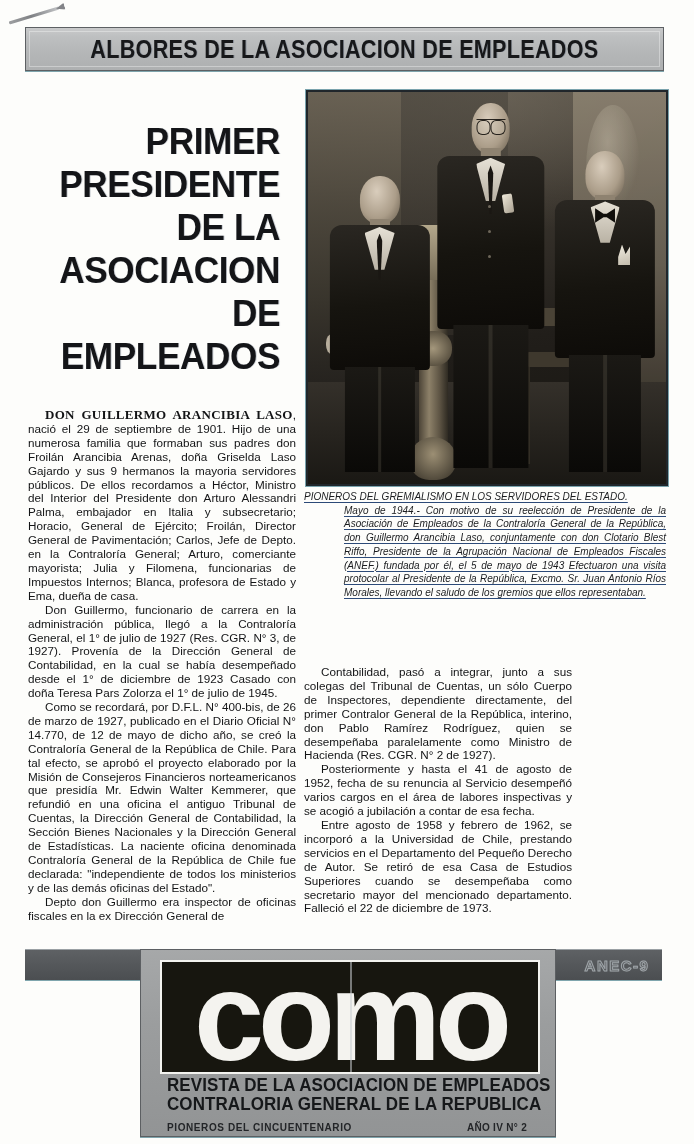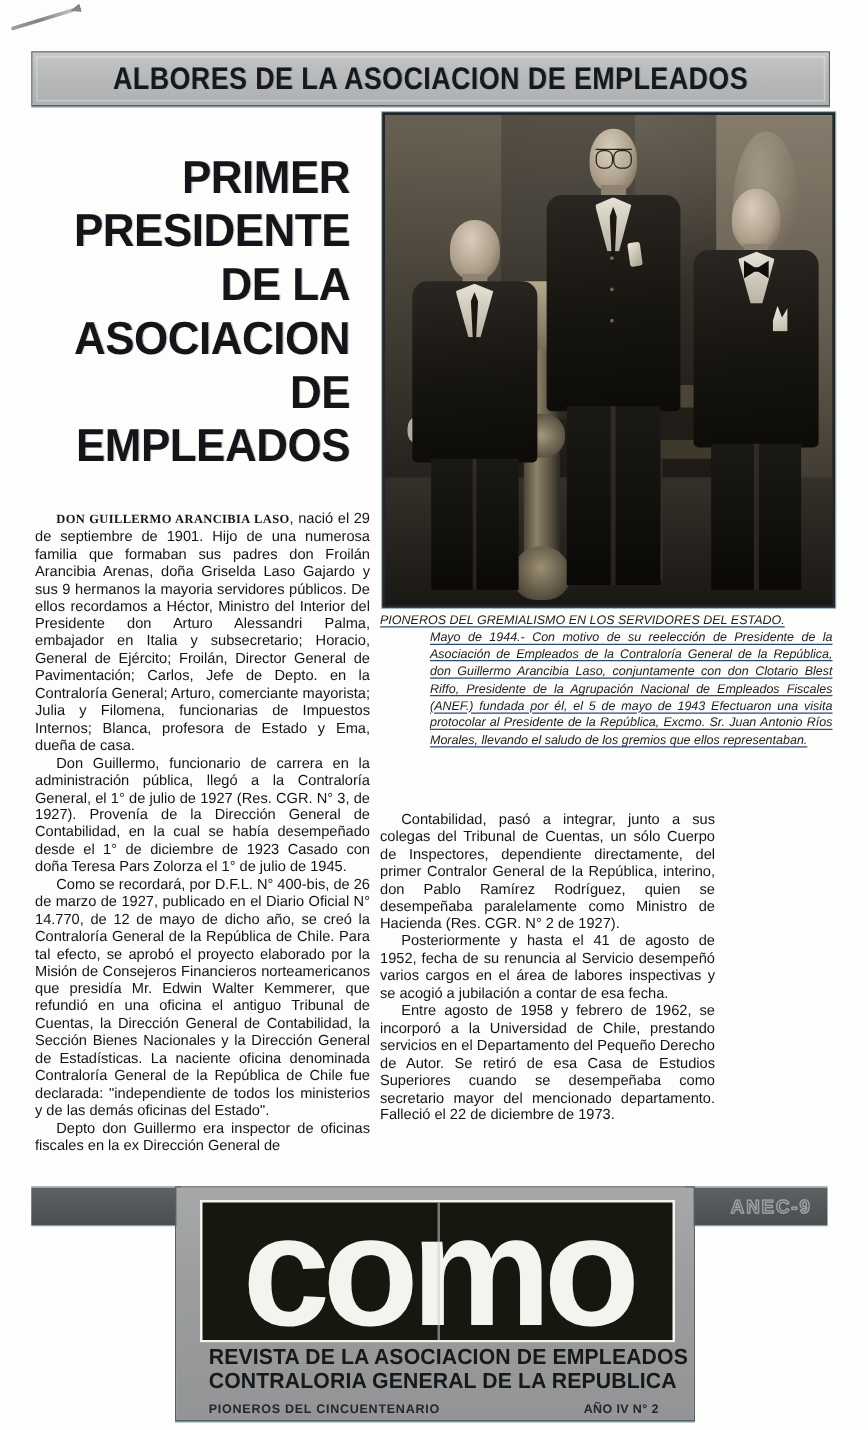--- a/index.html
+++ b/index.html
@@ -23,21 +23,21 @@
     opacity:.85;
   }
   .scratch:after{
     content:"";position:absolute;right:-6px;top:-2px;
     width:9px;height:7px;background:#6e7074;
     clip-path:polygon(0 50%,100% 0,100% 100%);
   }
 
   
   .banner{
-    position:absolute;left:25px;top:41px;width:637px;height:42px;
+    position:absolute;left:25px;top:27px;width:637px;height:42px;
     background:linear-gradient(180deg,#c9cacb 0%,#bdbfc0 22%,#b4b6b7 60%,#aeb0b1 100%);
     border:1px solid #5d6063;
     box-shadow:0 1px 0 #7fa5ad;
     display:flex;align-items:center;justify-content:center;
   }
   .banner:before{
     content:"";position:absolute;left:3px;top:3px;right:3px;bottom:3px;
     border:1px solid rgba(255,255,255,.35);pointer-events:none;
   }
   .banner-text{
@@ -254,25 +254,25 @@
     color:#131416;
     text-align:justify;
     text-justify:inter-word;
     hyphens:manual;
   }
   .col p{margin:0;text-indent:17px;}
   .col p.lead{text-indent:17px;}
   .col p.lead b{
     font-weight:bold;
     font-family:"Liberation Serif", serif;
-    font-size:10px;
+    font-size:13px;
     letter-spacing:.3px;
   }
   .col-left{left:28px;top:408px;width:268px;}
-  .col-right{left:304px;top:649px;width:268px;}
+  .col-right{left:304px;top:665px;width:268px;}
 
   
   .footer-band-left{
     position:absolute;left:25px;top:949px;width:120px;height:30px;
     background:linear-gradient(180deg,#5e6164,#4b4e51);
     border-top:1px solid #9aa0a4;
     box-shadow:0 1px 0 #7fa5ad;
   }
   .footer-band-right{
     position:absolute;left:548px;top:949px;width:114px;height:30px;

